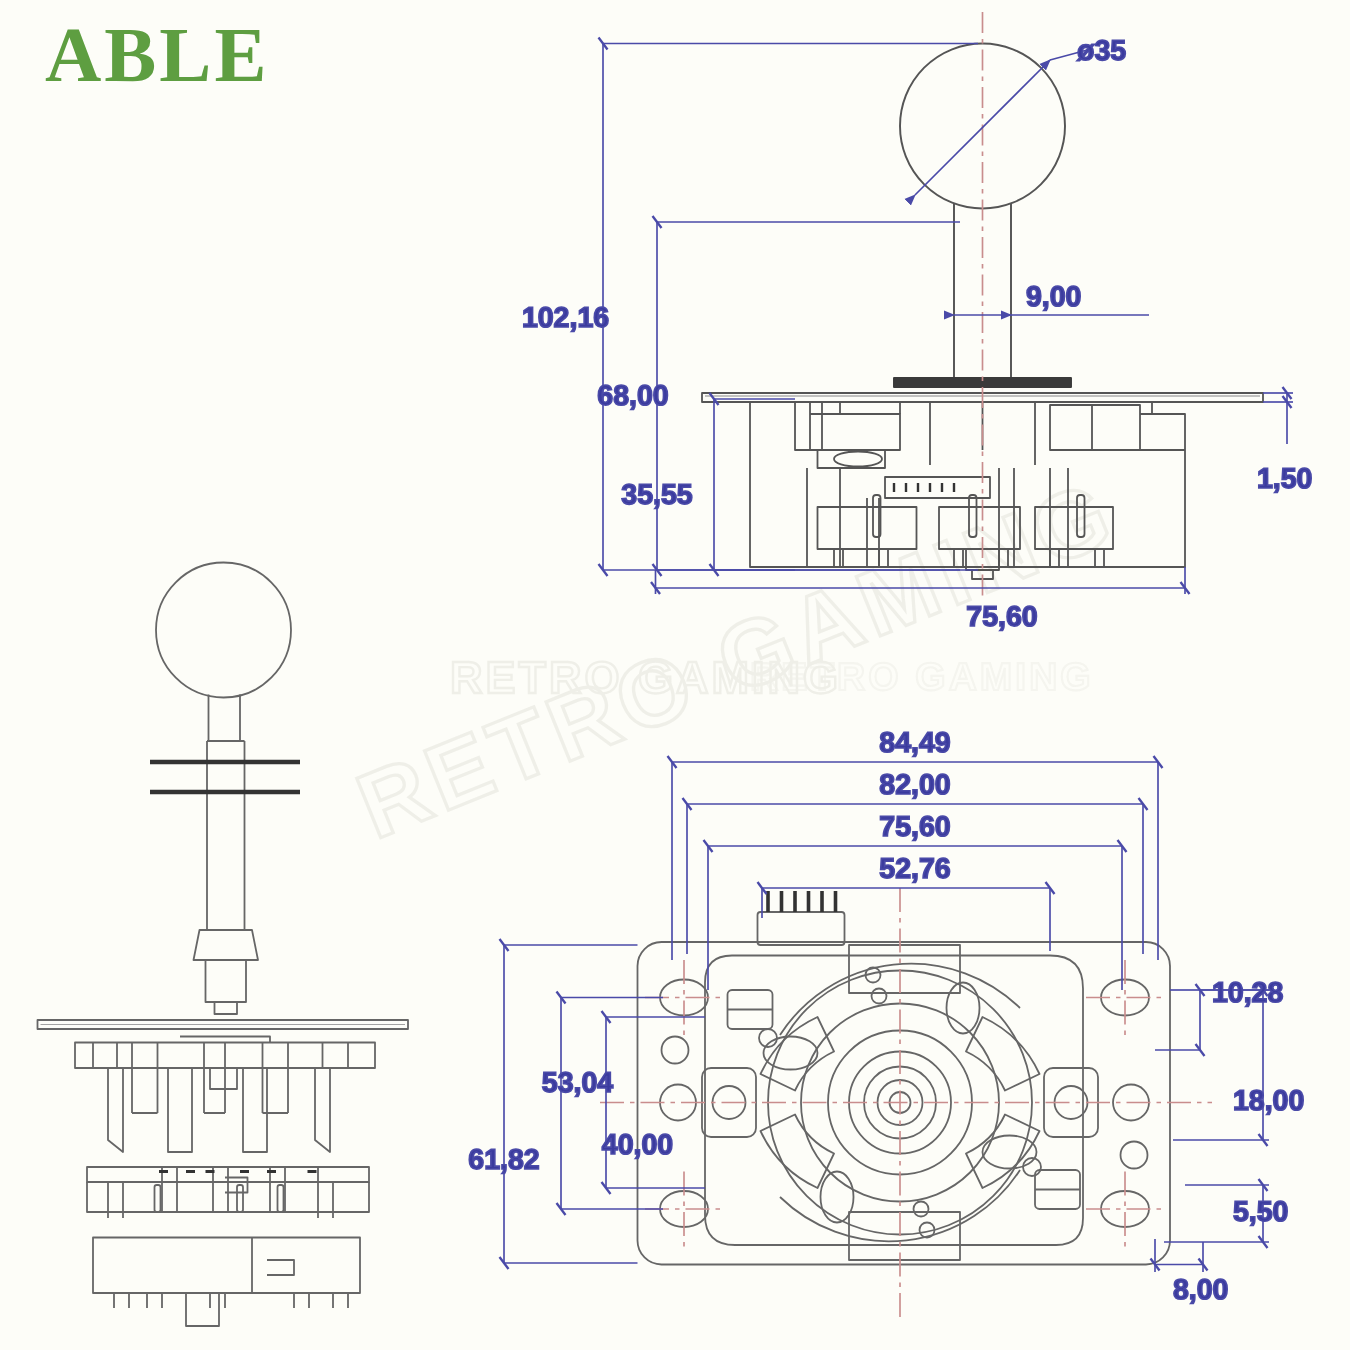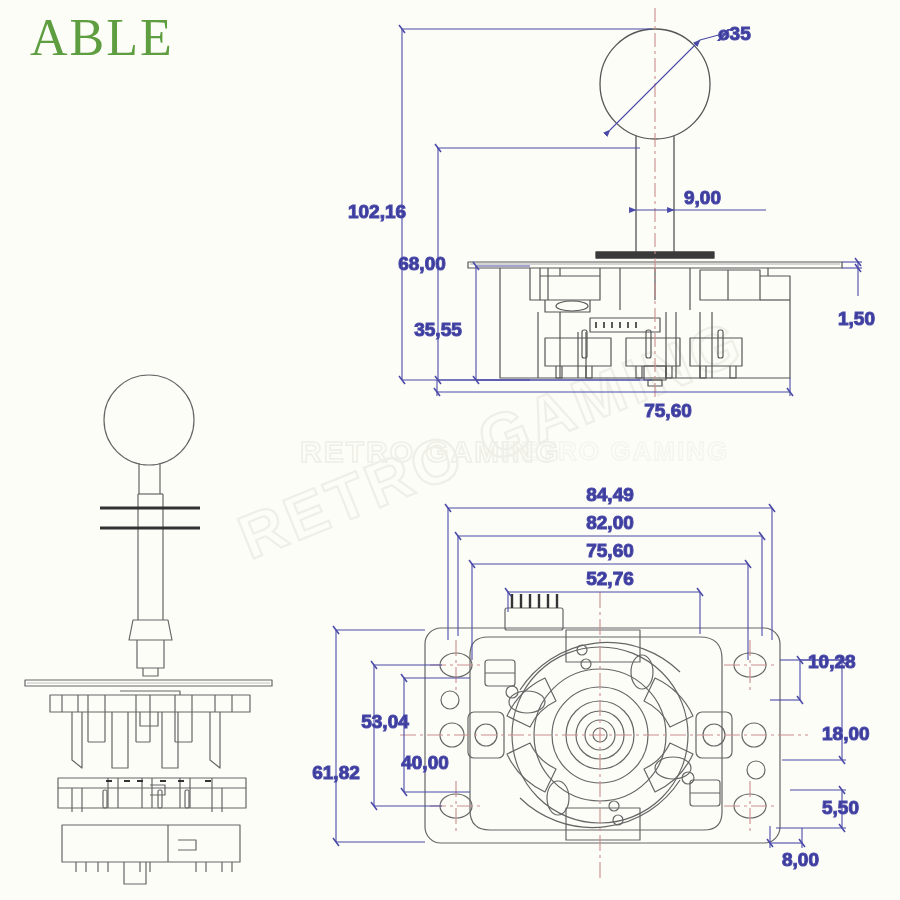--- a/index.html
+++ b/index.html
@@ -20,21 +20,21 @@
     left: 0;
     top: 0;
     width: 900px;
     height: 900px;
   }
   .brand {
     position: absolute;
     left: 30px;
     top: 12px;
     font-family: "Liberation Serif", serif;
-    font-weight: normal;
+    font-weight: bold;
     font-size: 52px;
     letter-spacing: 2px;
     color: #5e9e41;
     line-height: 1;
     user-select: none;
   }
   
   text.dim {
     font-family: "Liberation Sans", sans-serif;
     font-weight: bold;

